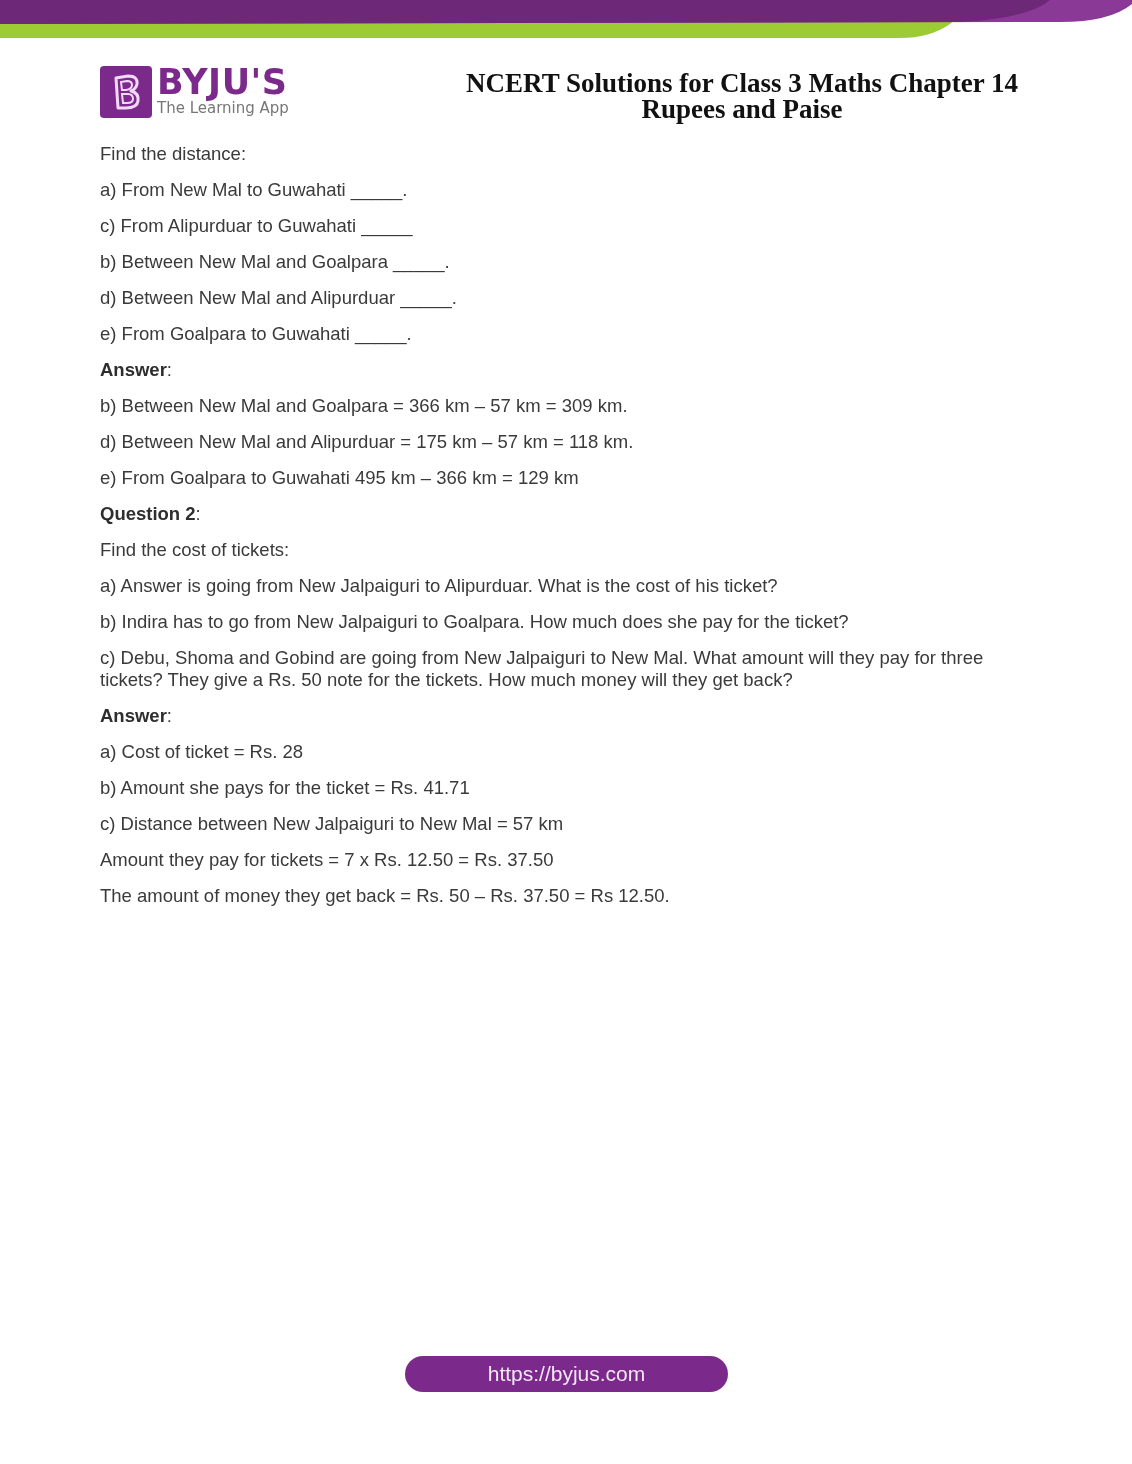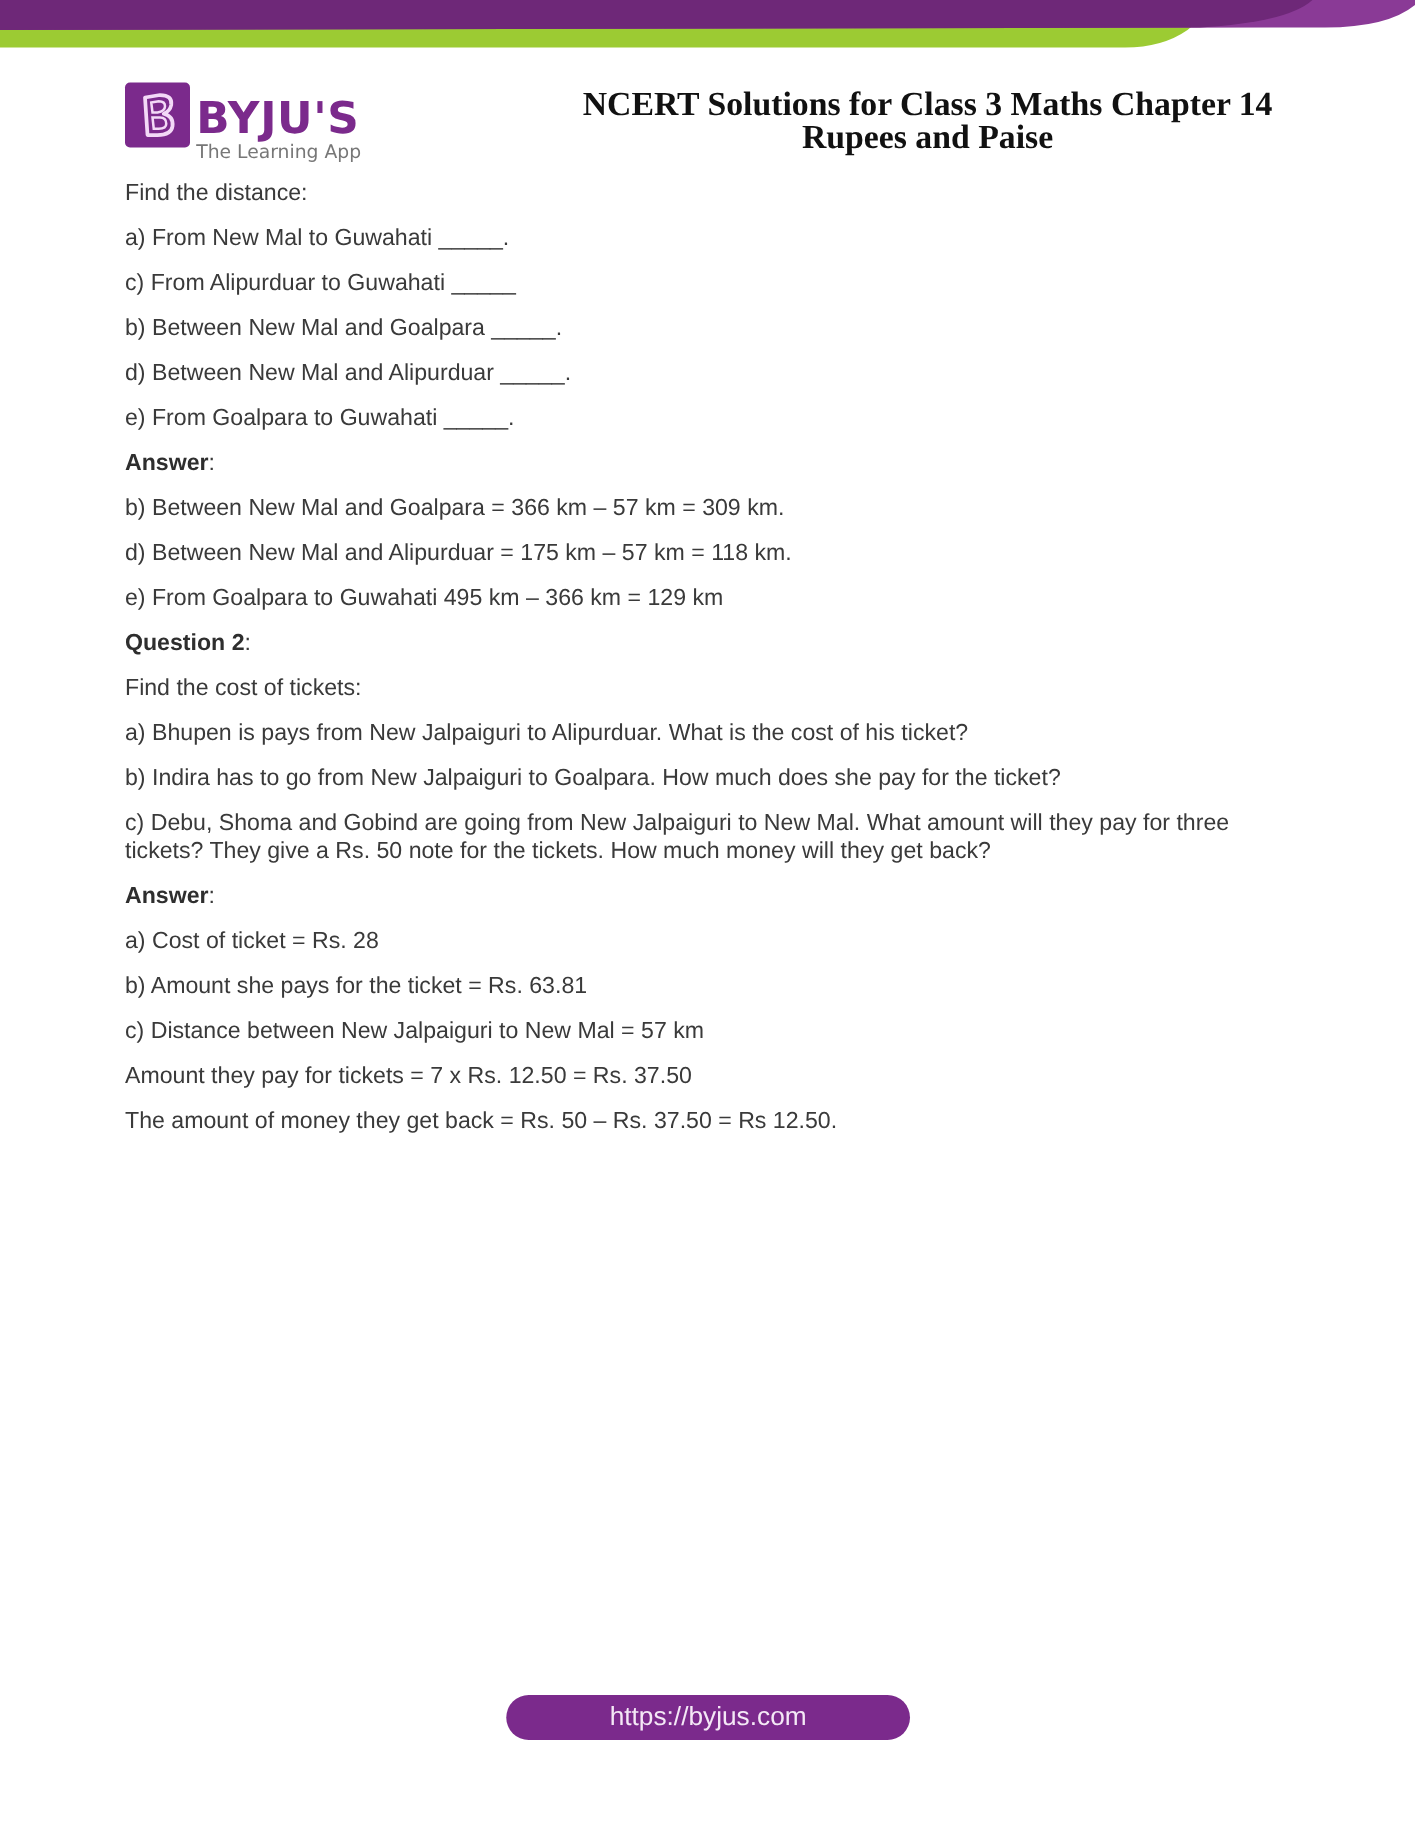--- a/index.html
+++ b/index.html
@@ -4,21 +4,21 @@
   <style>
     html, body { margin: 0; padding: 0; background: #ffffff; }
     body { width: 1132px; height: 1464px; position: relative; overflow: hidden;
            font-family: "Liberation Sans", sans-serif; color: #333333; }
     .top-banner { position: absolute; left: 0; top: 0; width: 1132px; height: 40px; }
     .logo { position: absolute; left: 100px; top: 66px; display: flex; align-items: flex-start; }
     .logo-mark { width: 52px; height: 52px; background: #7b2a8c; border-radius: 4px;
                  display: flex; align-items: center; justify-content: center; }
     .logo-text { margin-left: 5px; margin-top: -2px; }
     .logo-brand { font-family: "DejaVu Sans", sans-serif; font-weight: bold; font-size: 35px;
-                  color: #7b2a8c; letter-spacing: 0.5px; line-height: 36px; margin-top: 13px; }
+                  color: #7b2a8c; letter-spacing: 0.5px; line-height: 36px; }
     .logo-tag { font-family: "DejaVu Sans", sans-serif; font-size: 15px; color: #777777;
                 line-height: 16px; margin-top: 0px; }
     .doc-title { position: absolute; right: 114px; top: 70px; text-align: center;
                  font-family: "Liberation Serif", serif; font-weight: bold; font-size: 27px;
                  line-height: 26px; color: #111111; }
     .content { position: absolute; left: 100px; top: 143px; width: 940px;
                font-size: 18.5px; line-height: 22px; color: #3a3a3a; }
     .line { margin: 0 0 14px 0; }
     .label-bold { font-weight: bold; color: #2e2e2e; }
     .footer-pill { position: absolute; left: 405px; top: 1356px; width: 323px; height: 36px;
@@ -61,27 +61,27 @@
   <p class="line">d) Between New Mal and Alipurduar _____.</p>
   <p class="line">e) From Goalpara to Guwahati _____.</p>
 
   <p class="line"><span class="label-bold">Answer</span>:</p>
   <p class="line">b) Between New Mal and Goalpara = 366 km – 57 km = 309 km.</p>
   <p class="line">d) Between New Mal and Alipurduar = 175 km – 57 km = 118 km.</p>
   <p class="line">e) From Goalpara to Guwahati 495 km – 366 km = 129 km</p>
 
   <p class="line"><span class="label-bold">Question 2</span>:</p>
   <p class="line">Find the cost of tickets:</p>
-  <p class="line">a) Bhupen is pays from New Jalpaiguri to Alipurduar. What is the cost of his ticket?</p>
+  <p class="line">a) Answer is going from New Jalpaiguri to Alipurduar. What is the cost of his ticket?</p>
   <p class="line">b) Indira has to go from New Jalpaiguri to Goalpara. How much does she pay for the ticket?</p>
   <p class="line">c) Debu, Shoma and Gobind are going from New Jalpaiguri to New Mal. What amount will they pay for three tickets? They give a Rs. 50 note for the tickets. How much money will they get back?</p>
 
   <p class="line"><span class="label-bold">Answer</span>:</p>
   <p class="line">a) Cost of ticket = Rs. 28</p>
-  <p class="line">b) Amount she pays for the ticket = Rs. 63.81</p>
+  <p class="line">b) Amount she pays for the ticket = Rs. 41.71</p>
   <p class="line">c) Distance between New Jalpaiguri to New Mal = 57 km</p>
   <p class="line">Amount they pay for tickets = 7 x Rs. 12.50 = Rs. 37.50</p>
   <p class="line">The amount of money they get back = Rs. 50 – Rs. 37.50 = Rs 12.50.</p>
 </div>
 
 <div class="footer-pill">
   <span class="footer-url">https://byjus.com</span>
 </div>
 
 </body></html>

